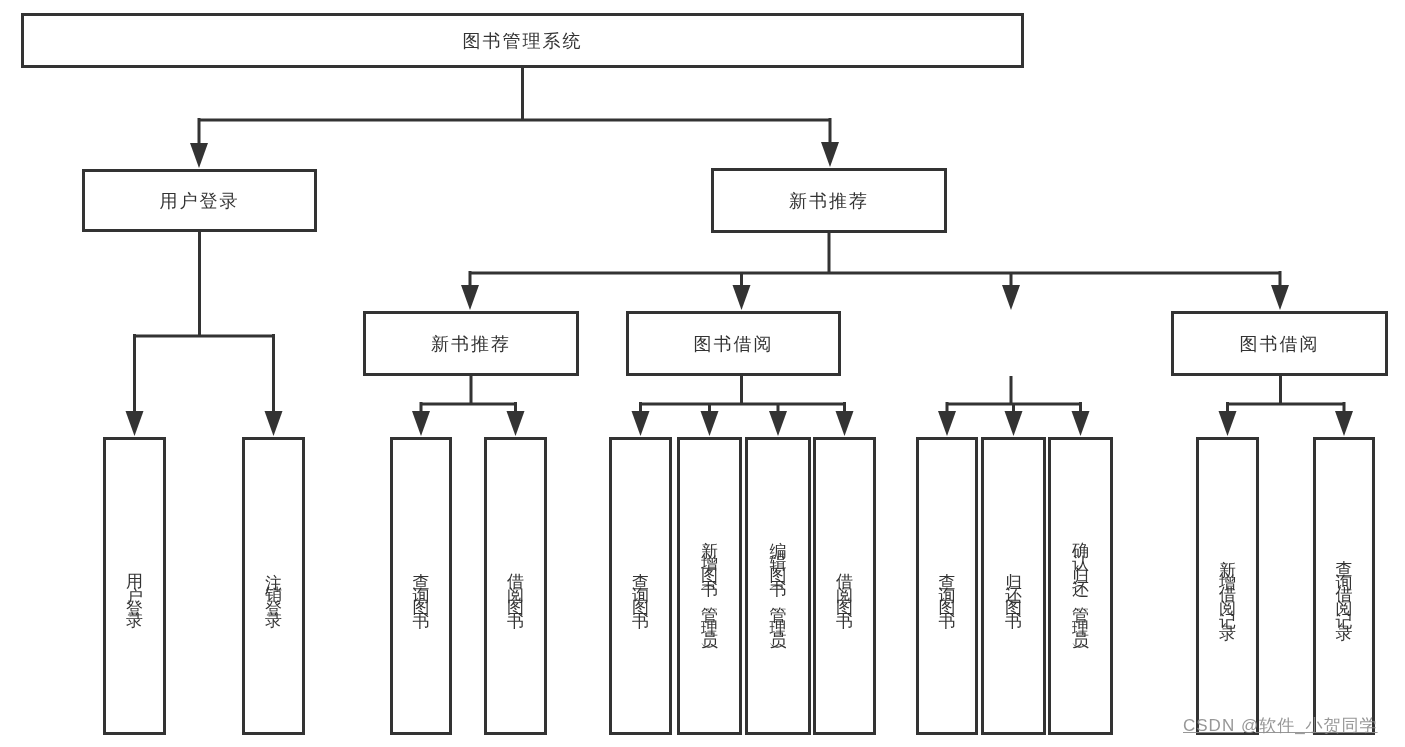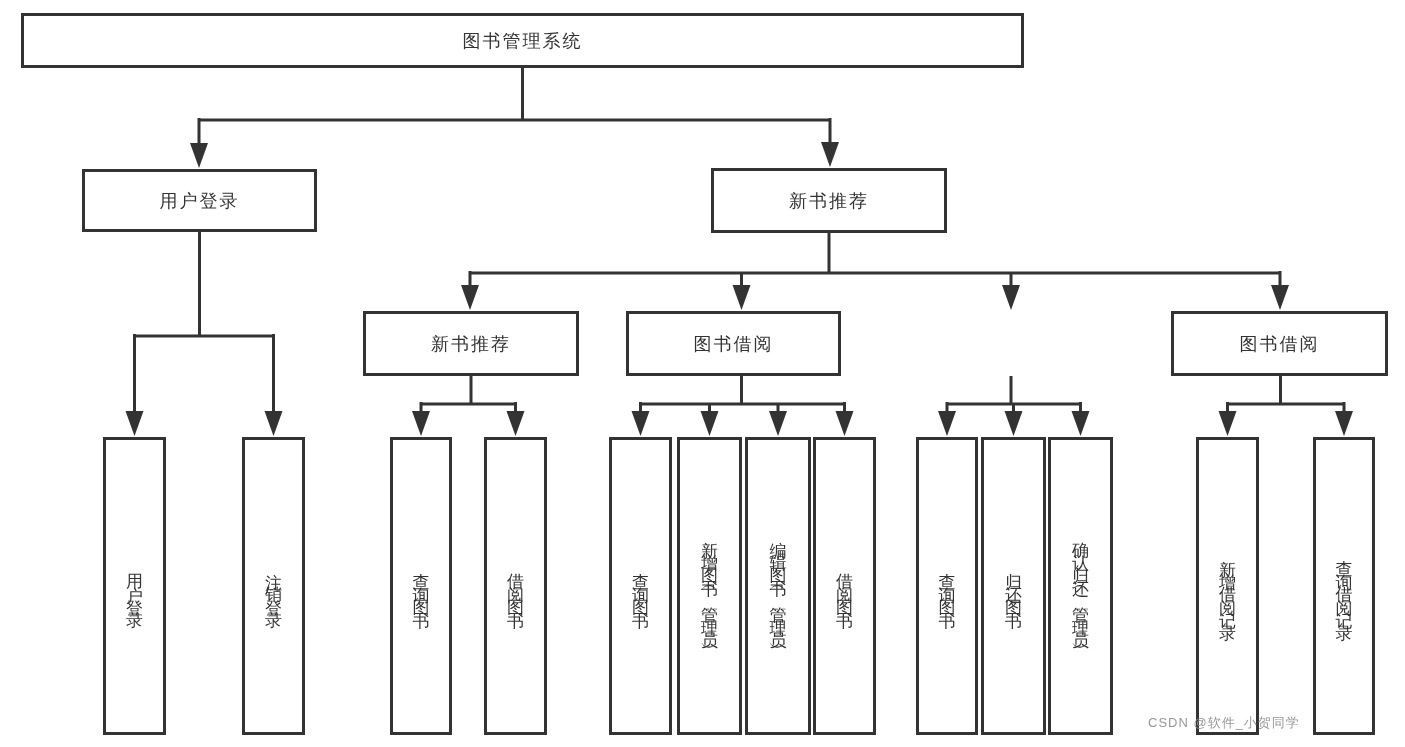--- a/index.html
+++ b/index.html
@@ -13,23 +13,23 @@
   }
   .h-label{font-size:18px;letter-spacing:2px;white-space:nowrap;}
   .v-label{
     writing-mode:vertical-rl;text-orientation:mixed;
     font-size:17px;letter-spacing:13px;line-height:1;
   }
   #connectors{position:absolute;left:0;top:0;pointer-events:none;}
   #connectors path{fill:none;stroke:#333333;stroke-width:3;}
   #connectors polygon{fill:#333333;stroke:none;}
   .watermark{
-    position:absolute;left:1148px;top:714px;width:222px;
-    font-size:13px;letter-spacing:1px;color:rgba(140,140,140,0.9);
-    white-space:nowrap;z-index:10;
+    position:absolute;left:1183px;top:714px;width:222px;
+    font-size:17px;letter-spacing:1px;color:rgba(140,140,140,0.9);
+    white-space:nowrap;z-index:10;text-decoration:underline;
   }
 </style>
 </head>
 <body>
 
 <div id="canvas">
 
   <svg id="connectors" width="1405" height="747" viewBox="0 0 1405 747">
 
     <path d="M522.5,68 V120 M199,120 H830 M199,118 V146 M830,118 V145"></path>

